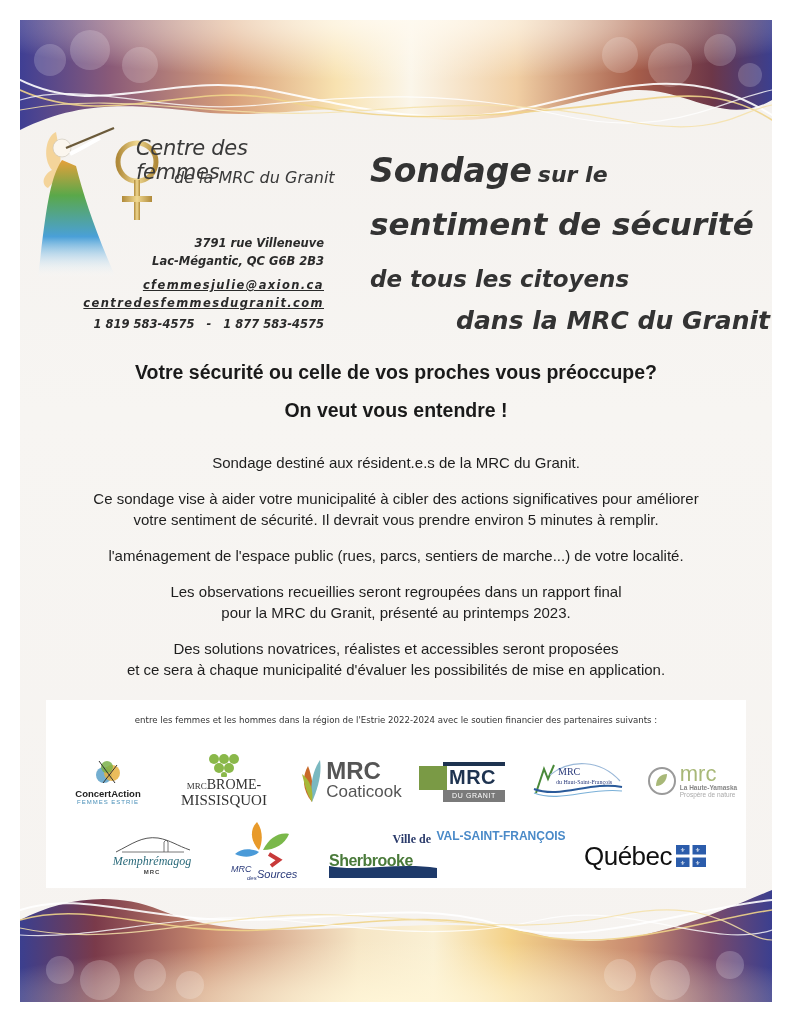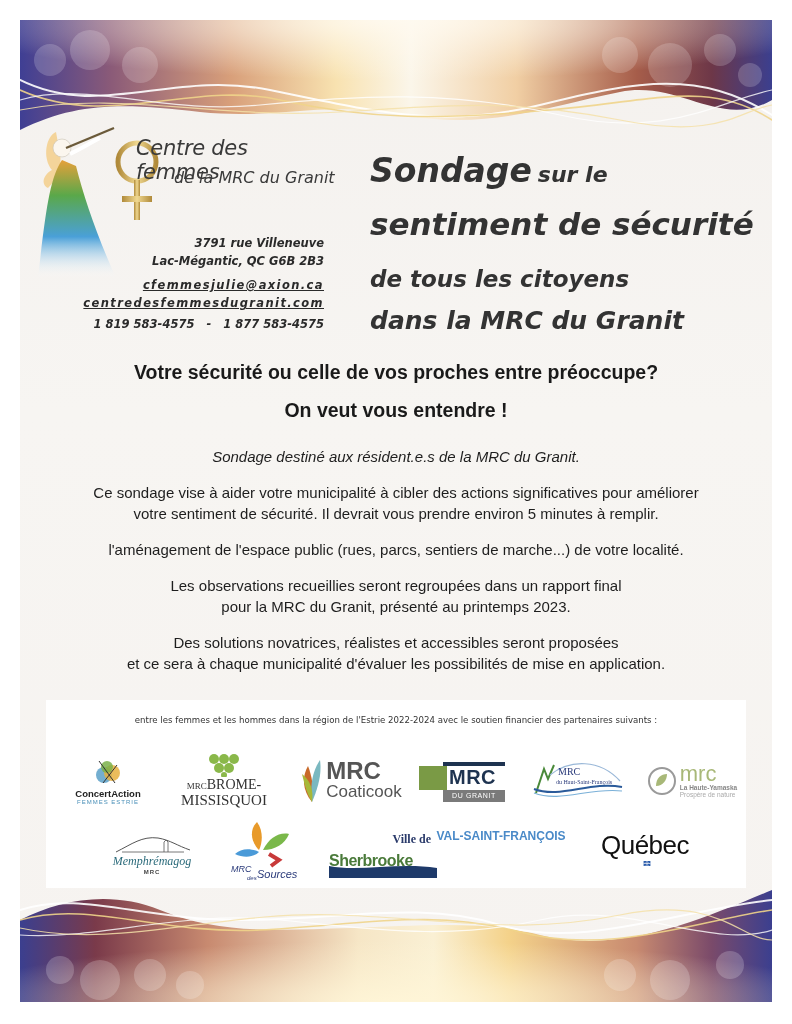--- a/index.html
+++ b/index.html
@@ -40,36 +40,36 @@
 
   .title { position: absolute; left: 350px; top: 128px; width: 400px; }
   .title .t {
     font-family: "DejaVu Sans", sans-serif; font-style: italic; font-weight: bold;
     color: #333; white-space: nowrap;
   }
   .t1 { font-size: 33px; line-height: 46px; }
   .t1 .small { font-size: 22px; margin-left: 6px; }
   .t2 { font-size: 31px; line-height: 52px; margin-top: 0px; }
   .t3 { font-size: 23px; line-height: 42px; margin-top: 8px; }
-  .t4 { font-size: 25px; line-height: 42px; }
+  .t4 { font-size: 25px; line-height: 42px; text-align: right; }
 
   .body { position: absolute; left: 0; top: 340px; width: 752px; text-align: center; }
   .h1 {
     font-family: "Liberation Sans", sans-serif; font-weight: bold; font-size: 19.5px;
     color: #1a1a1a; line-height: 24px;
   }
   .h2 {
     font-family: "Liberation Sans", sans-serif; font-weight: bold; font-size: 19.5px;
     color: #1a1a1a; line-height: 24px; margin-top: 14px;
   }
   .p {
     font-family: "Liberation Sans", sans-serif; font-size: 15px; line-height: 21px;
     color: #1e1e1e; margin-top: 15px;
   }
-  .p.first { margin-top: 24px; font-style: italic; }
+  .p.first { margin-top: 30px; }
 
   .sponsors {
     position: absolute; left: 26px; top: 680px; width: 700px; height: 188px;
     background: #ffffff;
   }
   .sp-text {
     position: absolute; left: 0; top: 14px; width: 700px; text-align: center;
     font-family: "DejaVu Sans", sans-serif; font-size: 8.6px; line-height: 13px; color: #333;
   }
   .logo {
@@ -162,21 +162,21 @@
   </div>
 
   <div class="title">
     <div class="t t1"><span>Sondage</span><span class="small">sur le</span></div>
     <div class="t t2">sentiment de sécurité</div>
     <div class="t t3">de tous les citoyens</div>
     <div class="t t4">dans la MRC du Granit</div>
   </div>
 
   <div class="body">
-    <div class="h1">Votre sécurité ou celle de vos proches entre préoccupe?</div>
+    <div class="h1">Votre sécurité ou celle de vos proches vous préoccupe?</div>
     <div class="h2">On veut vous entendre !</div>
     <div class="p first">
       <div>Sondage destiné aux résident.e.s de la MRC du Granit.</div>
     </div>
     <div class="p">
       <div>Ce sondage vise à aider votre municipalité à cibler des actions significatives pour améliorer</div>
       <div>votre sentiment de sécurité. Il devrait vous prendre environ 5 minutes à remplir.</div>
     </div>
     <div class="p">
       <div>l'aménagement de l'espace public (rues, parcs, sentiers de marche...) de votre localité.</div>
@@ -307,21 +307,21 @@
         <path d="M2,26 L14,38 L26,26" stroke="#7ab84a" stroke-width="4" fill="none"></path>
         <text x="0" y="52" font-family="Liberation Sans, sans-serif" font-size="6" fill="#7ab84a">MRC DU</text>
       </svg>
       <div style="display:flex;flex-direction:row;margin-left:2px;margin-top:6px">
         <div style="font-family:'Liberation Sans',sans-serif;font-weight:bold;font-size:12px;color:#4a8ac8;line-height:13px">VAL-</div>
         <div style="font-family:'Liberation Sans',sans-serif;font-weight:bold;font-size:12px;color:#4a8ac8;line-height:13px">SAINT-</div>
         <div style="font-family:'Liberation Sans',sans-serif;font-weight:bold;font-size:12px;color:#4a8ac8;line-height:13px">FRANÇOIS</div>
       </div>
     </div>
 
-    <div class="logo" style="left:524px; top:130px; width:150px; height:36px; flex-direction:column;">
+    <div class="logo" style="left:524px; top:138px; width:150px; height:36px; flex-direction:row;">
       <div style="font-family:'Liberation Sans',sans-serif;font-size:26px;color:#111;letter-spacing:-0.5px">Québec</div>
       <svg width="30" height="22" viewBox="0 0 30 22" style="margin-left:4px">
         <rect x="0" y="0" width="30" height="22" fill="#2b5cab"></rect>
         <rect x="13.5" y="0" width="3" height="22" fill="#fff"></rect>
         <rect x="0" y="9.5" width="30" height="3" fill="#fff"></rect>
         <g fill="#fff" font-size="6" font-family="DejaVu Sans, sans-serif">
           <text x="4" y="7">⚜</text>
             <text x="19" y="7">⚜</text>
             <text x="4" y="20">⚜</text>
             <text x="19" y="20">⚜</text>

